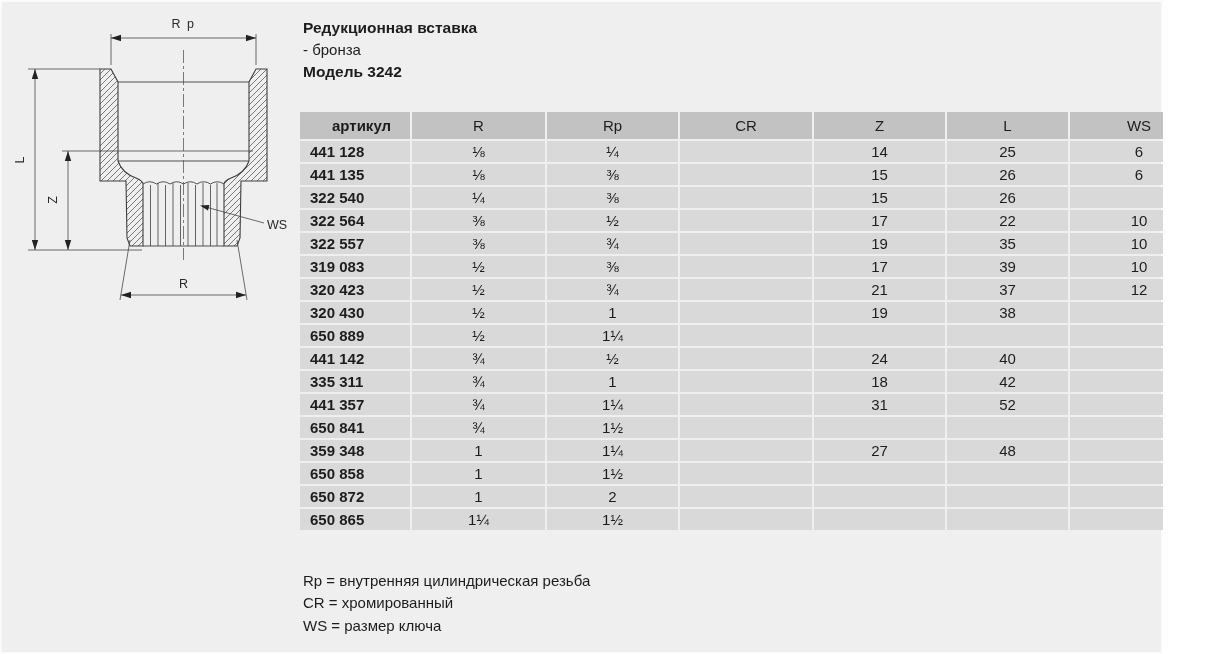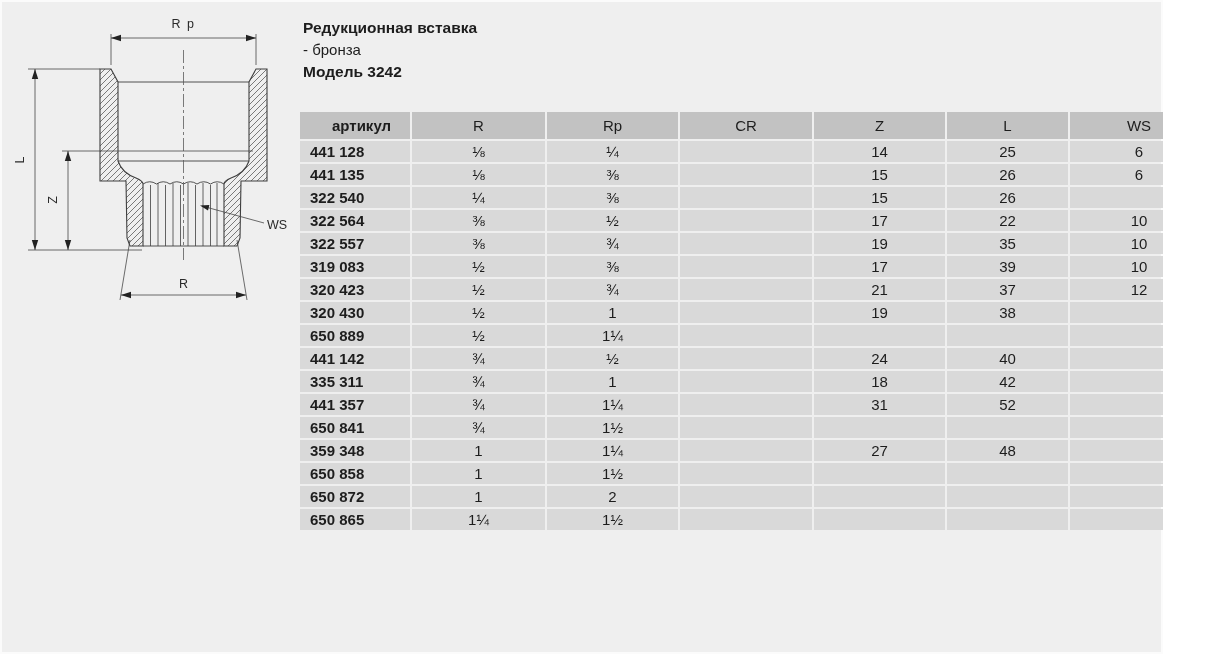--- a/index.html
+++ b/index.html
@@ -282,14 +282,22 @@
           <div class="td">1¼</div>
           <div class="td">1½</div>
           <div class="td"></div>
           <div class="td"></div>
           <div class="td"></div>
           <div class="td"></div>
         </div>
       </div>
   </div>
 
+  <div class="notes">
+
+      <div>Rp = внутренняя цилиндрическая резьба</div>
+
+      <div>CR = хромированный</div>
+
+      <div>WS = размер ключа</div>
+    </div>
 
 </div>
 
 </body></html>

